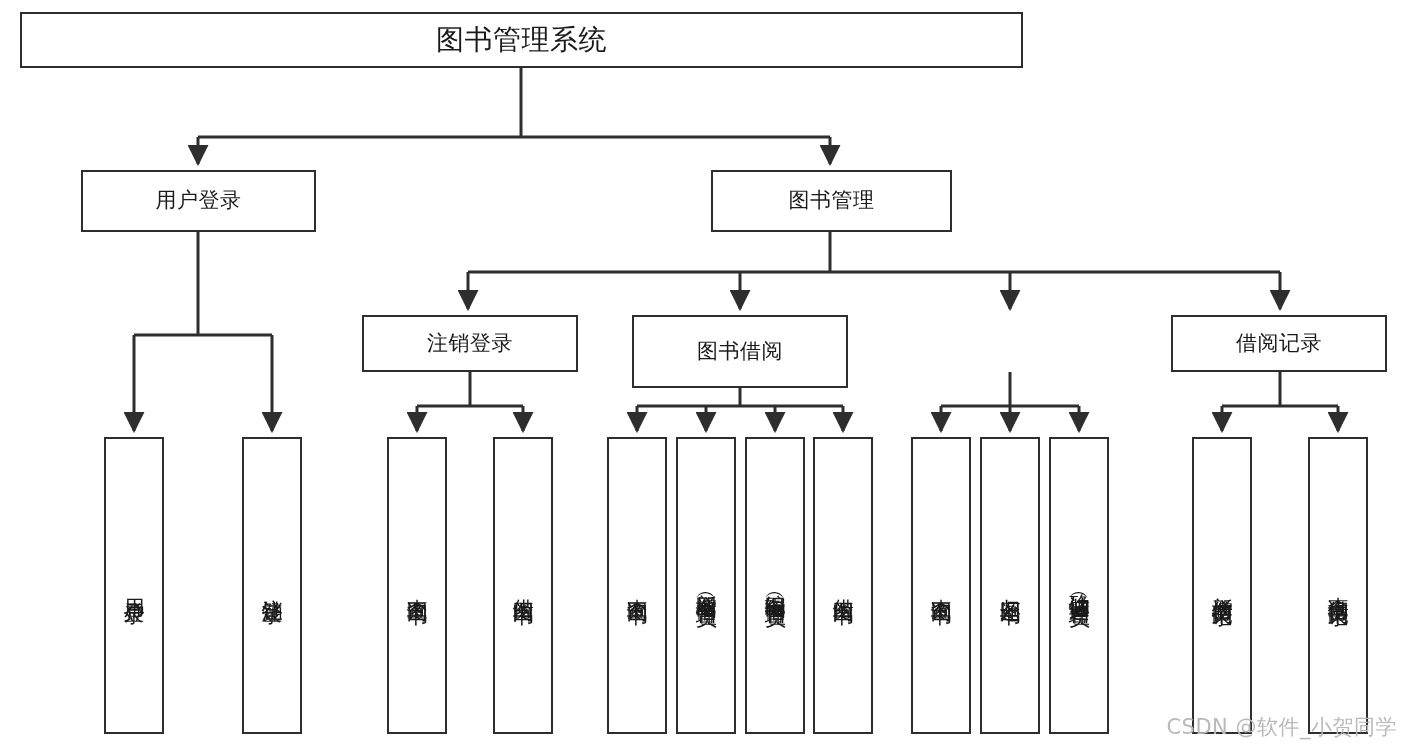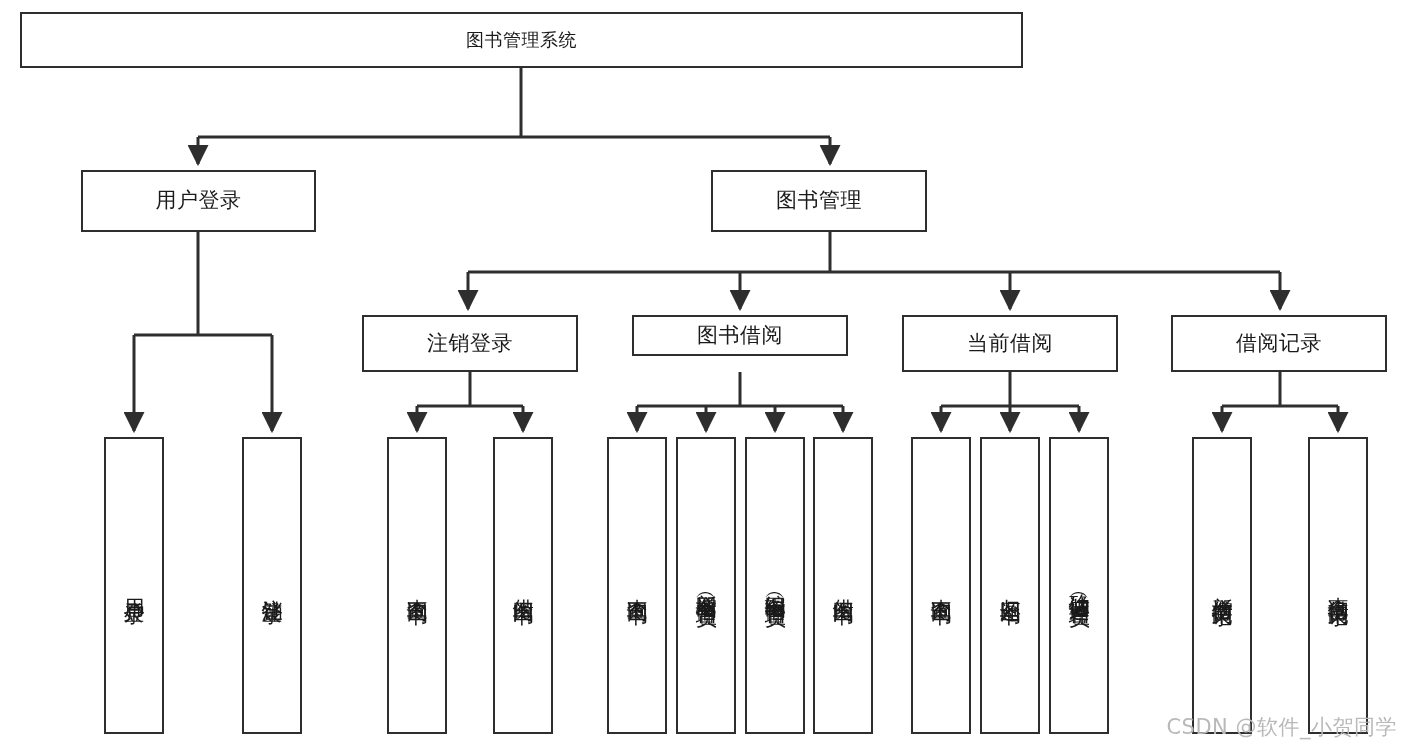--- a/index.html
+++ b/index.html
@@ -36,21 +36,21 @@
     color: #1a1a1a;
     z-index: 2;
   }
   .node-h {
     font-size: 21px;
     line-height: 1.2;
     letter-spacing: 0.5px;
     white-space: nowrap;
   }
   .node-root {
-    font-size: 18px;
+    font-size: 28px;
   }
   .node-v {
     writing-mode: vertical-rl;
     text-orientation: upright;
     font-size: 21px;
     line-height: 1.25;
     letter-spacing: 2px;
     padding: 6px 0;
     text-align: center;
   }
@@ -125,35 +125,32 @@
   </svg>
 
   <div class="node node-h node-root" style="left:20px; top:12px; width:1003px; height:56px;">
     <span>图书管理系统</span>
   </div>
 
   <div class="node node-h" style="left:81px; top:170px; width:235px; height:62px;">
     <span>用户登录</span>
   </div>
 
-  <div class="node node-h" style="left:711px; top:170px; width:216px; height:62px;">
+  <div class="node node-h" style="left:711px; top:170px; width:241px; height:62px;">
     <span>图书管理</span>
   </div>
 
   <div class="node node-h" style="left:362px; top:315px; width:216px; height:57px;">
     <span>注销登录</span>
   </div>
 
-  <div class="node node-h" style="left:632px; top:315px; width:216px; height:41px;">
+  <div class="node node-h" style="left:632px; top:315px; width:216px; height:73px;">
     <span>图书借阅</span>
   </div>
 
-  <div class="node node-h" style="left:902px; top:315px; width:216px; height:57px;">
-    <span>当前借阅</span>
-  </div>
 
   <div class="node node-h" style="left:1171px; top:315px; width:216px; height:57px;font-family:Liberation Serif, serif;">
     <span>借阅记录</span>
   </div>
 
   <div class="node node-v" style="left:104px; top:437px; width:60px; height:297px;">
     <span>用户登录</span>
   </div>
 
   <div class="node node-v" style="left:242px; top:437px; width:60px; height:297px;">

